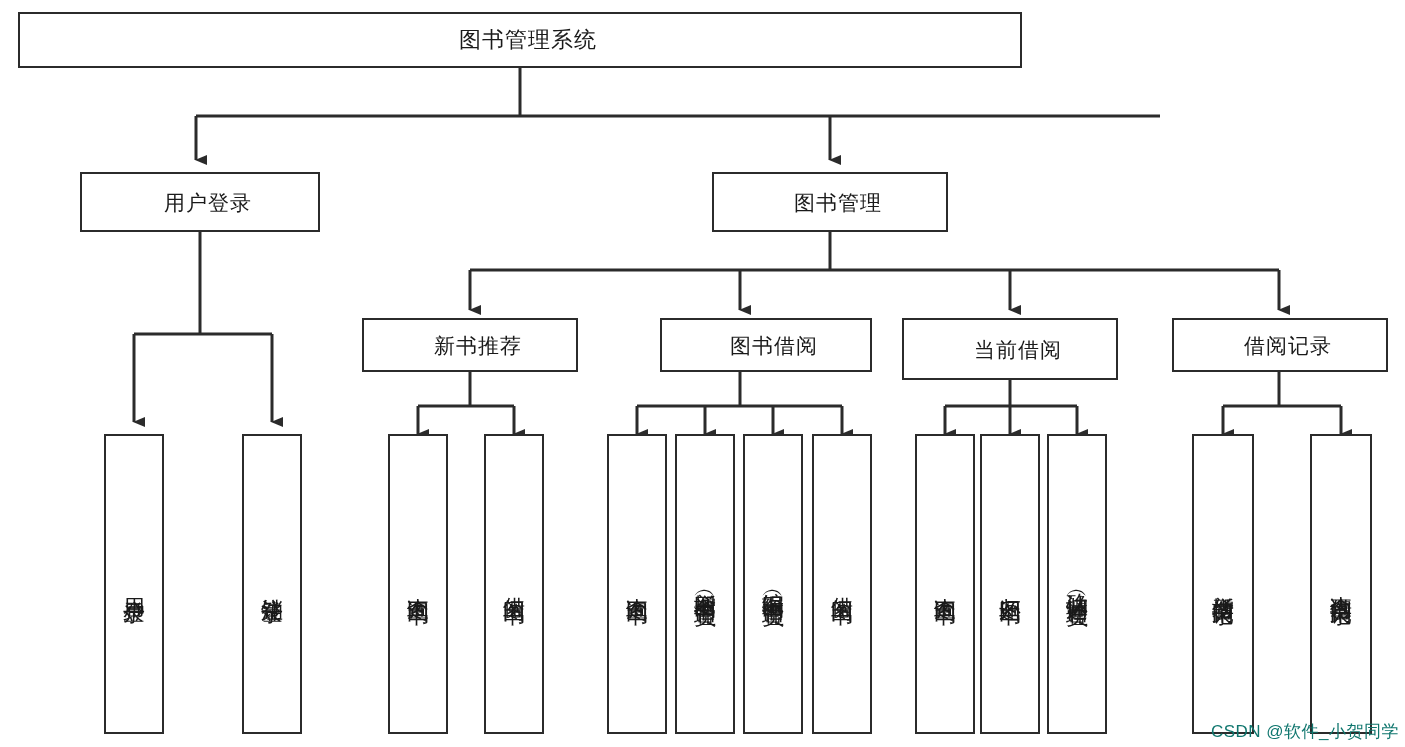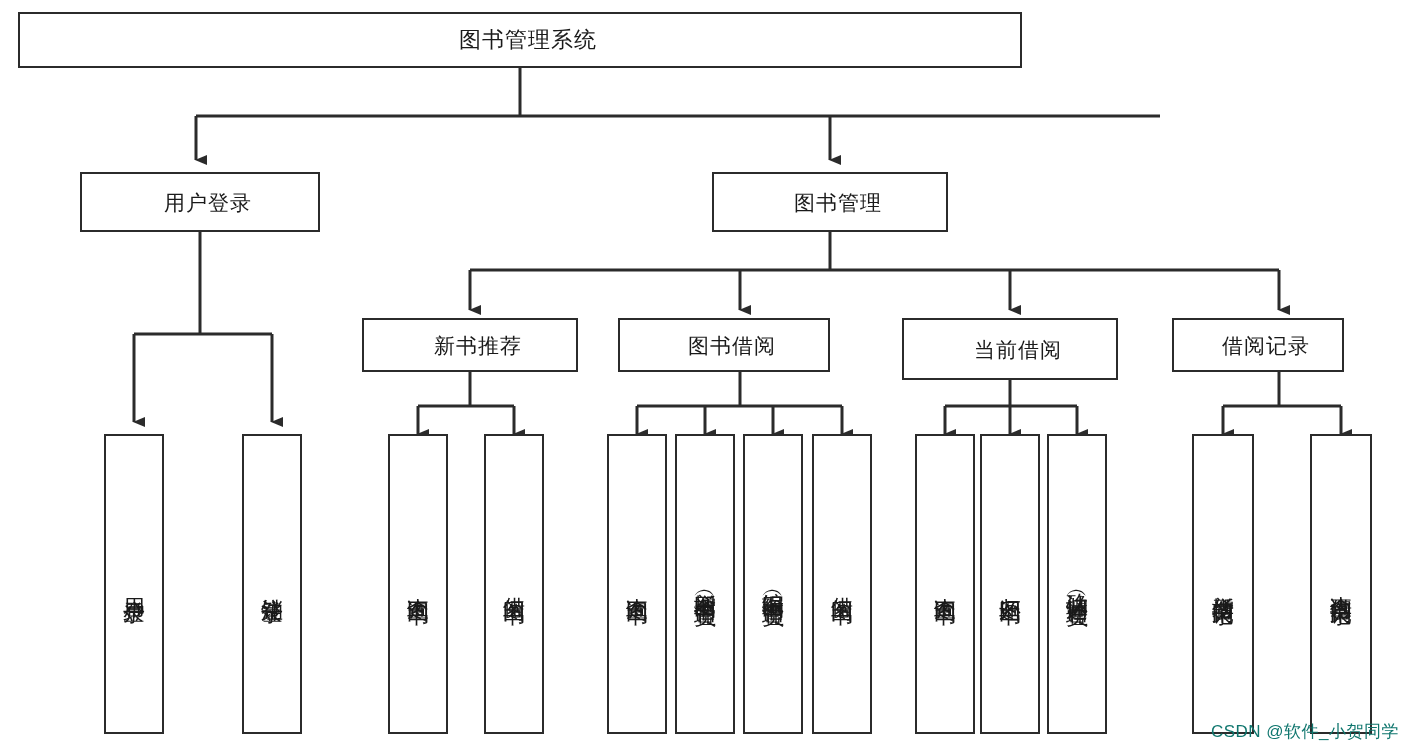--- a/index.html
+++ b/index.html
@@ -78,27 +78,27 @@
   <div class="node h" style="left:80px;top:172px;width:240px;height:60px;">
     <span>用户登录</span>
   </div>
   <div class="node h" style="left:362px;top:318px;width:216px;height:54px;">
     <span>新书推荐</span>
   </div>
 
   <div class="node h" style="left:712px;top:172px;width:236px;height:60px;">
     <span>图书管理</span>
   </div>
-  <div class="node h" style="left:618px;top:318px;width:212px;height:54px;">
+  <div class="node h" style="left:660px;top:318px;width:212px;height:54px;">
     <span>图书借阅</span>
   </div>
   <div class="node h" style="left:902px;top:318px;width:216px;height:62px;">
     <span>当前借阅</span>
   </div>
-  <div class="node h" style="left:1172px;top:318px;width:172px;height:54px;">
+  <div class="node h" style="left:1172px;top:318px;width:216px;height:54px;">
     <span>借阅记录</span>
   </div>
 
   <div class="node v" style="left:104px;top:434px;width:60px;height:300px;">
     <span class="vtext">用户登录</span>
   </div>
   <div class="node v" style="left:242px;top:434px;width:60px;height:300px;">
     <span class="vtext">注销登录</span>
   </div>
 

